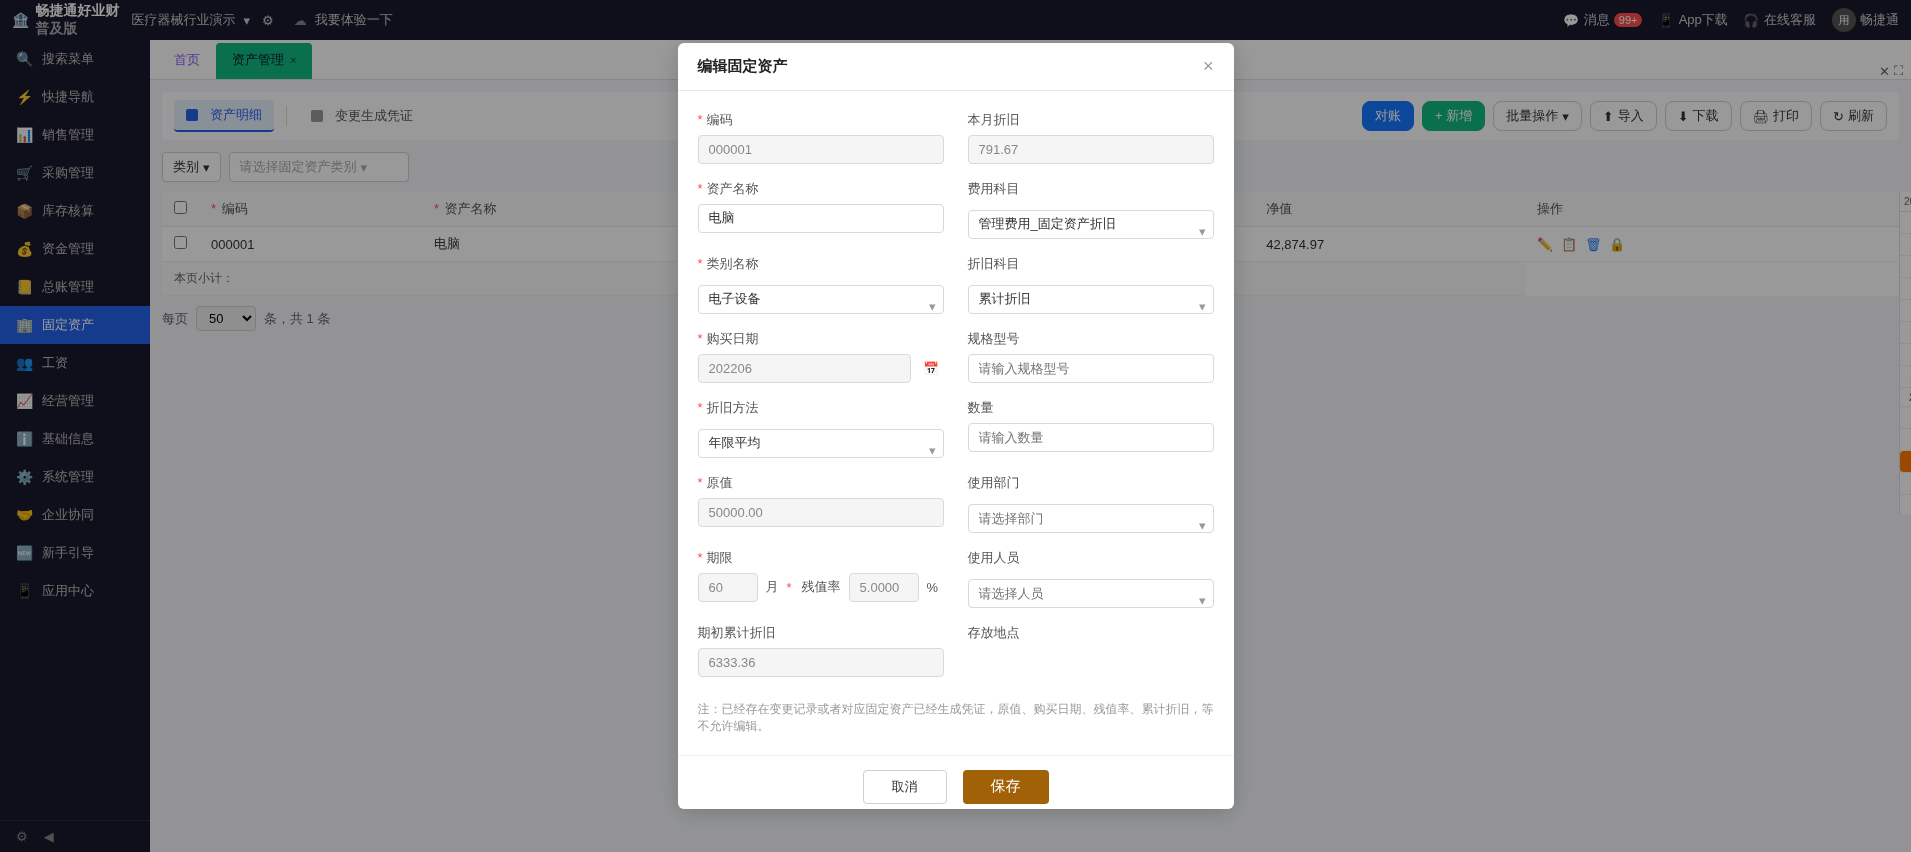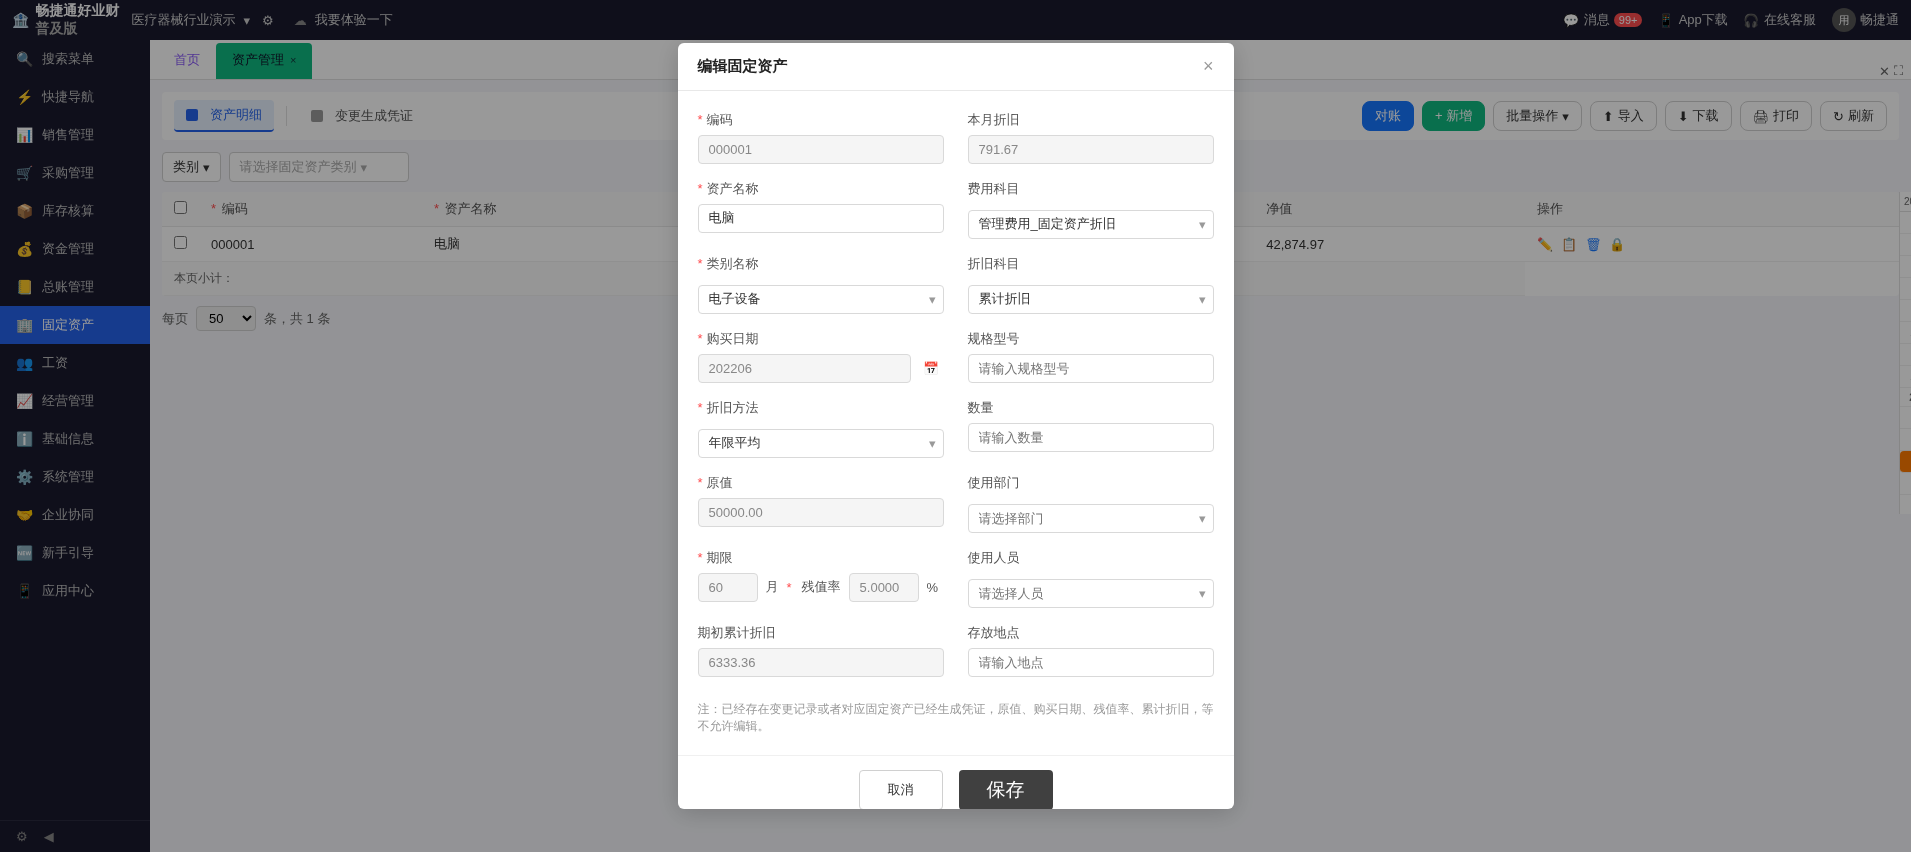--- a/index.html
+++ b/index.html
@@ -70,32 +70,32 @@
     .modal-title { font-size: 15px; font-weight: 600; color: #222; }
     .modal-close { cursor: pointer; color: #999; font-size: 18px; line-height: 1; }
     .modal-body { padding: 20px; }
     .modal-footer { padding: 14px 20px; display: flex; justify-content: center; gap: 16px; border-top: 1px solid #f0f0f0; }
 
     .form-grid { display: grid; grid-template-columns: 1fr 1fr; gap: 16px 24px; }
     .form-item { display: flex; flex-direction: column; gap: 6px; }
     .form-label { font-size: 13px; color: #555; display: flex; align-items: center; gap: 2px; }
     .form-input { padding: 6px 10px; border: 1px solid #d9d9d9; border-radius: 4px; font-size: 13px; color: #333; outline: none; }
     .form-input.readonly { background: #f5f5f5; color: #888; cursor: not-allowed; }
-    .form-select-wrapper { position: relative; display: flex; align-items: center; margin-top: 6px; }
+    .form-select-wrapper { position: relative; display: flex; align-items: flex-end; margin-top: 6px; }
     .form-select-wrapper .form-input { flex: 1; padding-right: 28px; }
     .form-select-wrapper .chevron { position: absolute; right: 8px; color: #999; pointer-events: none; }
     .form-row { display: flex; align-items: center; gap: 8px; }
     .form-row .form-input { flex: 1; }
     .form-unit { font-size: 13px; color: #555; white-space: nowrap; }
     .residual-input { width: 70px !important; flex: unset !important; }
 
     .form-note { font-size: 12px; color: #999; margin-top: 8px; grid-column: 1 / -1; }
 
     .btn-cancel { background: #fff; color: #333; border: 1px solid #d0d0d0; padding: 7px 28px; border-radius: 4px; cursor: pointer; font-size: 13px; }
-    .btn-save { background: #404040; color: #fff; border: none; padding: 7px 28px; border-radius: 4px; cursor: pointer; font-size: 19px; }
+    .btn-save { background: #a16207; color: #fff; border: none; padding: 7px 28px; border-radius: 4px; cursor: pointer; font-size: 15px; }
 
     .checkbox-cell { width: 32px; text-align: center; }
     .action-icons { display: flex; gap: 8px; color: #1677ff; }
 
     .subtotal-row td { background: #fafafa; color: #666; font-size: 12px; }
   </style>
 </head>
 <body>
 
 <div class="app-container">
@@ -490,21 +490,20 @@
 
         <div class="form-item">
           <label class="form-label">
             <span>期初累计折旧</span>
           </label>
           <input class="form-input readonly" type="text" readonly="" value="6333.36" style="">
         </div>
 
         <div class="form-item">
           <label class="form-label">存放地点</label>
-          <input class="form-input" type="text" placeholder="请输入地点" style="">
         </div>
 
         <div class="form-note">注：已经存在变更记录或者对应固定资产已经生成凭证，原值、购买日期、残值率、累计折旧，等不允许编辑。</div>
 
       </div>
     </div>
     <div class="modal-footer">
       <button class="btn-cancel">取消</button>
       <button class="btn-save">保存</button>
     </div>

